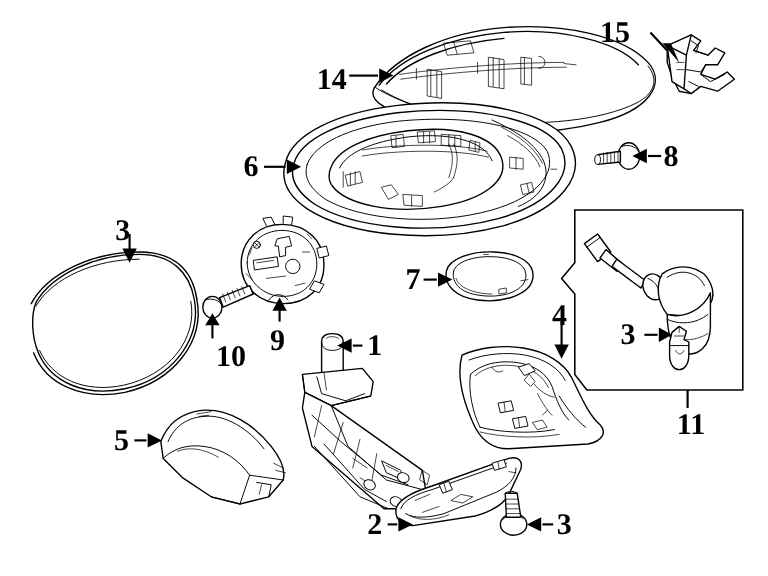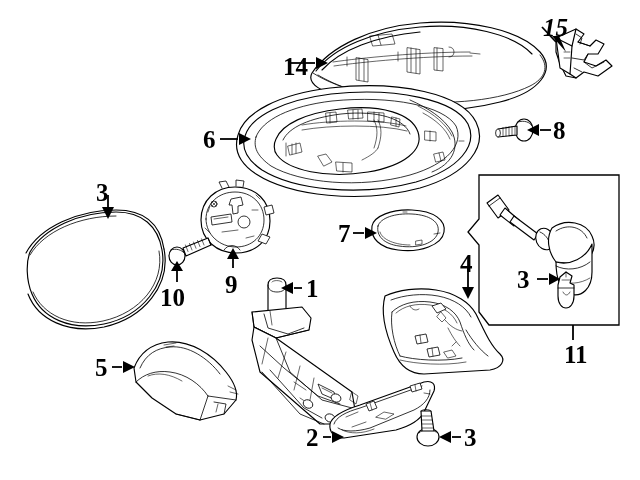--- a/index.html
+++ b/index.html
@@ -416,31 +416,31 @@
       <path class="arrowhead" d="M332 431 L344 437 L332 443 Z"></path>
     </g>
 
     <g>
       <line class="lead" x1="461" y1="437" x2="452" y2="437"></line>
       <path class="arrowhead" d="M451 431 L439 437 L451 443 Z"></path>
     </g>
 
   </svg>
 
-  <div class="callout-num" style="left:264px; top:54px;margin-left:19px;">14</div>
-
-  <div class="callout-num" style="left:543px; top:15px;font-style:italic;">15</div>
+  <div class="callout-num" style="left:264px; top:54px;">14</div>
+
+  <div class="callout-num" style="left:500px; top:15px;">15</div>
 
   <div class="callout-num" style="left:203px; top:127px;">6</div>
 
   <div class="callout-num" style="left:553px; top:118px;">8</div>
 
   <div class="callout-num" style="left:96px; top:180px;">3</div>
 
-  <div class="callout-num" style="left:160px; top:285px;">10</div>
+  <div class="callout-num" style="left:180px; top:285px;">10</div>
 
   <div class="callout-num" style="left:225px; top:272px;">9</div>
 
   <div class="callout-num" style="left:338px; top:221px;">7</div>
 
   <div class="callout-num" style="left:306px; top:276px;">1</div>
 
   <div class="callout-num" style="left:460px; top:251px;">4</div>
 
   <div class="callout-num" style="left:517px; top:267px;">3</div>

